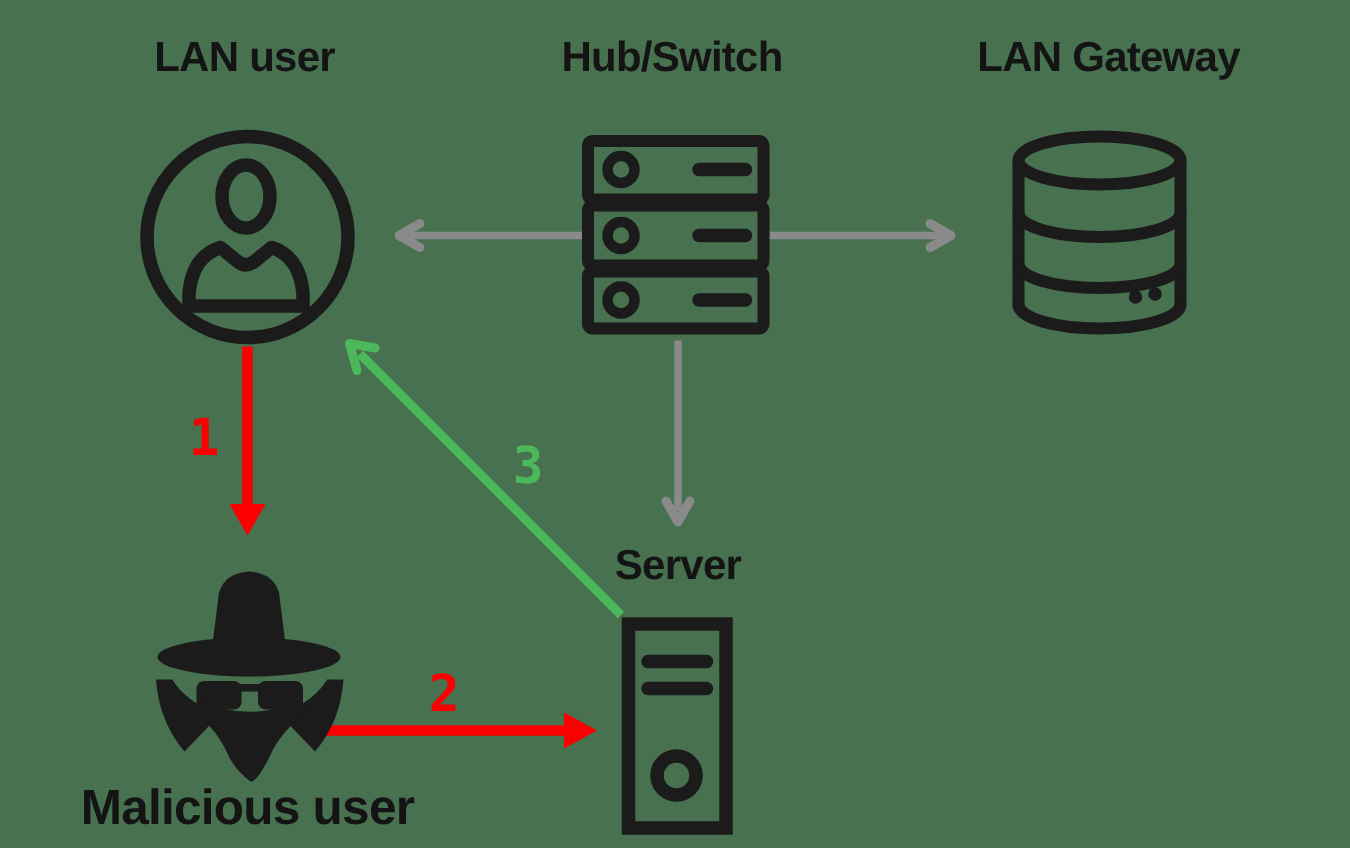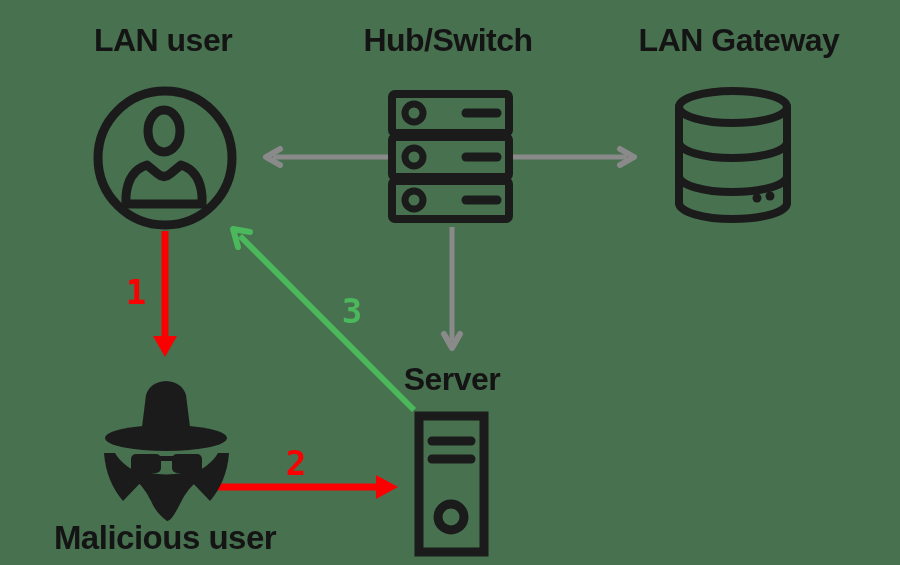--- a/index.html
+++ b/index.html
@@ -15,21 +15,21 @@
   .fil{fill:var(--black);stroke:none;}
   
   .gline{stroke:var(--gray);stroke-width:5;fill:none;}
   .ghead{stroke:var(--gray);stroke-width:6;fill:none;stroke-linecap:round;stroke-linejoin:round;}
   .rline{stroke:var(--red);stroke-width:7;fill:none;}
   .rhead{fill:var(--red);stroke:none;}
   .gnline{stroke:var(--green);stroke-width:6;fill:none;}
   .gnhead{stroke:var(--green);stroke-width:6;fill:none;stroke-linecap:round;stroke-linejoin:round;}
   
   .label{position:absolute;transform:translateX(-50%);white-space:nowrap;
-         font-weight:700;font-size:32px;color:var(--text);letter-spacing:-0.5px;}
+         font-weight:700;font-size:28px;color:var(--text);letter-spacing:-0.5px;}
   .label.big{font-size:33px;}
   .num{position:absolute;transform:translate(-50%,-50%);white-space:nowrap;
        font-family:"DejaVu Sans Mono",monospace;font-weight:700;font-size:34px;}
   .num.red{color:var(--red);}
   .num.green{color:var(--green);}
 </style>
 </head>
 <body>
 
 <div class="stage">

